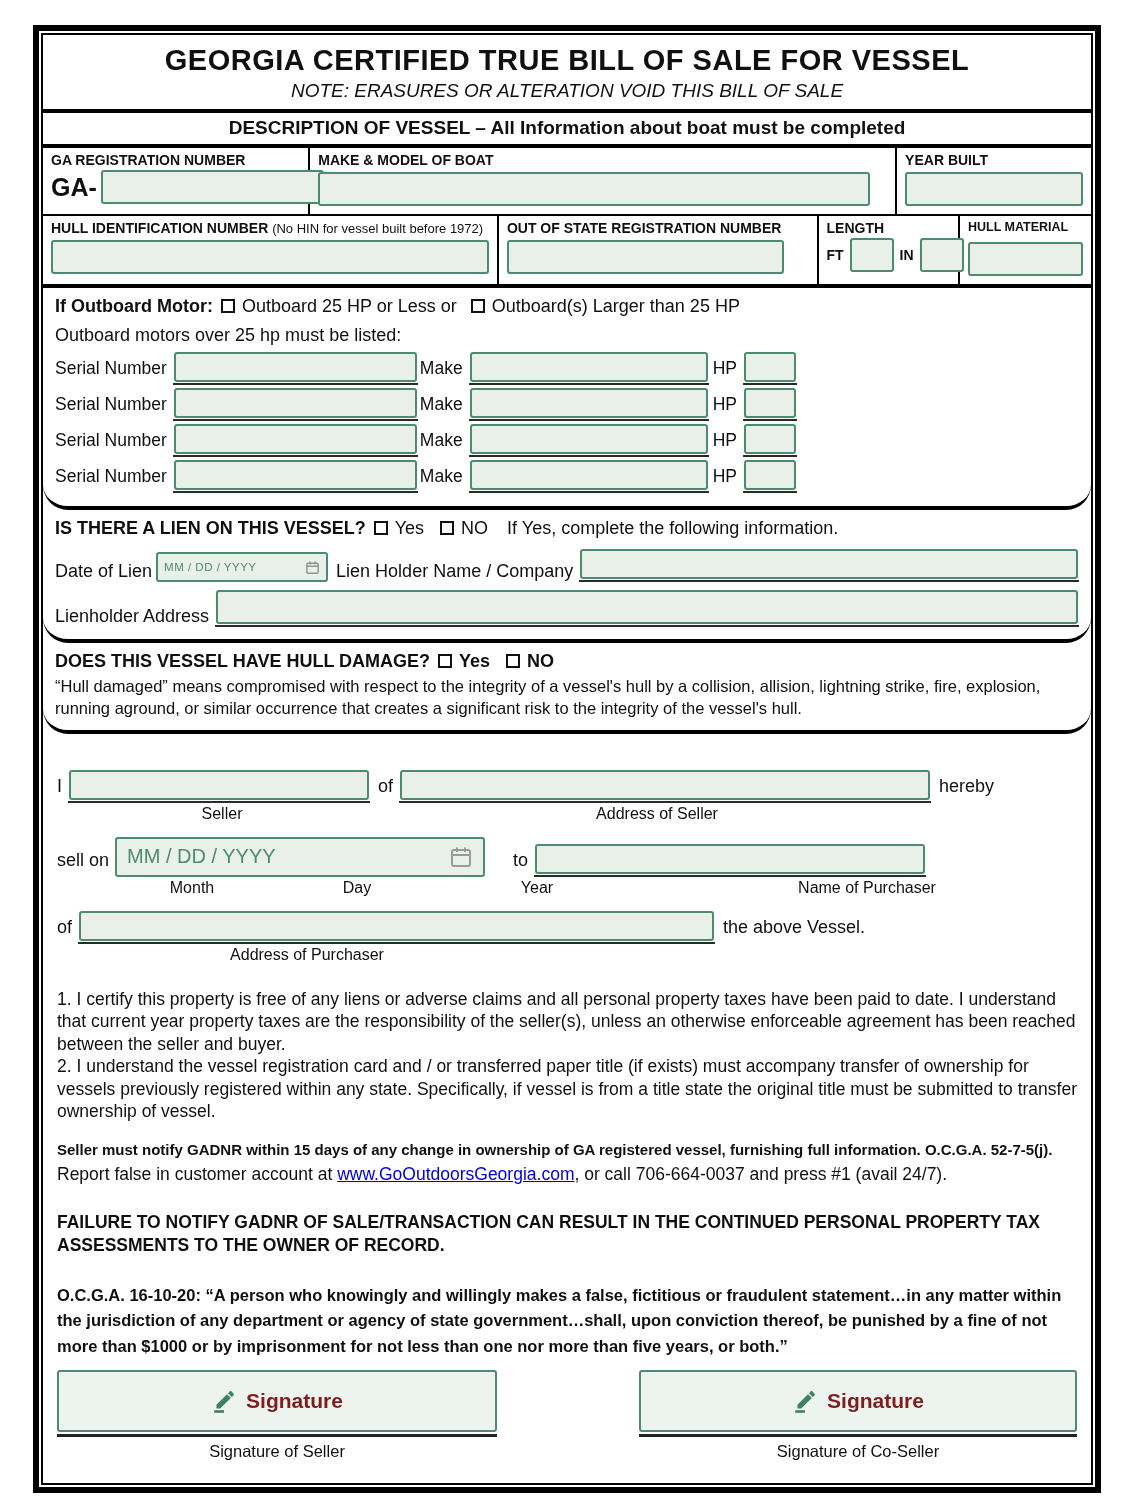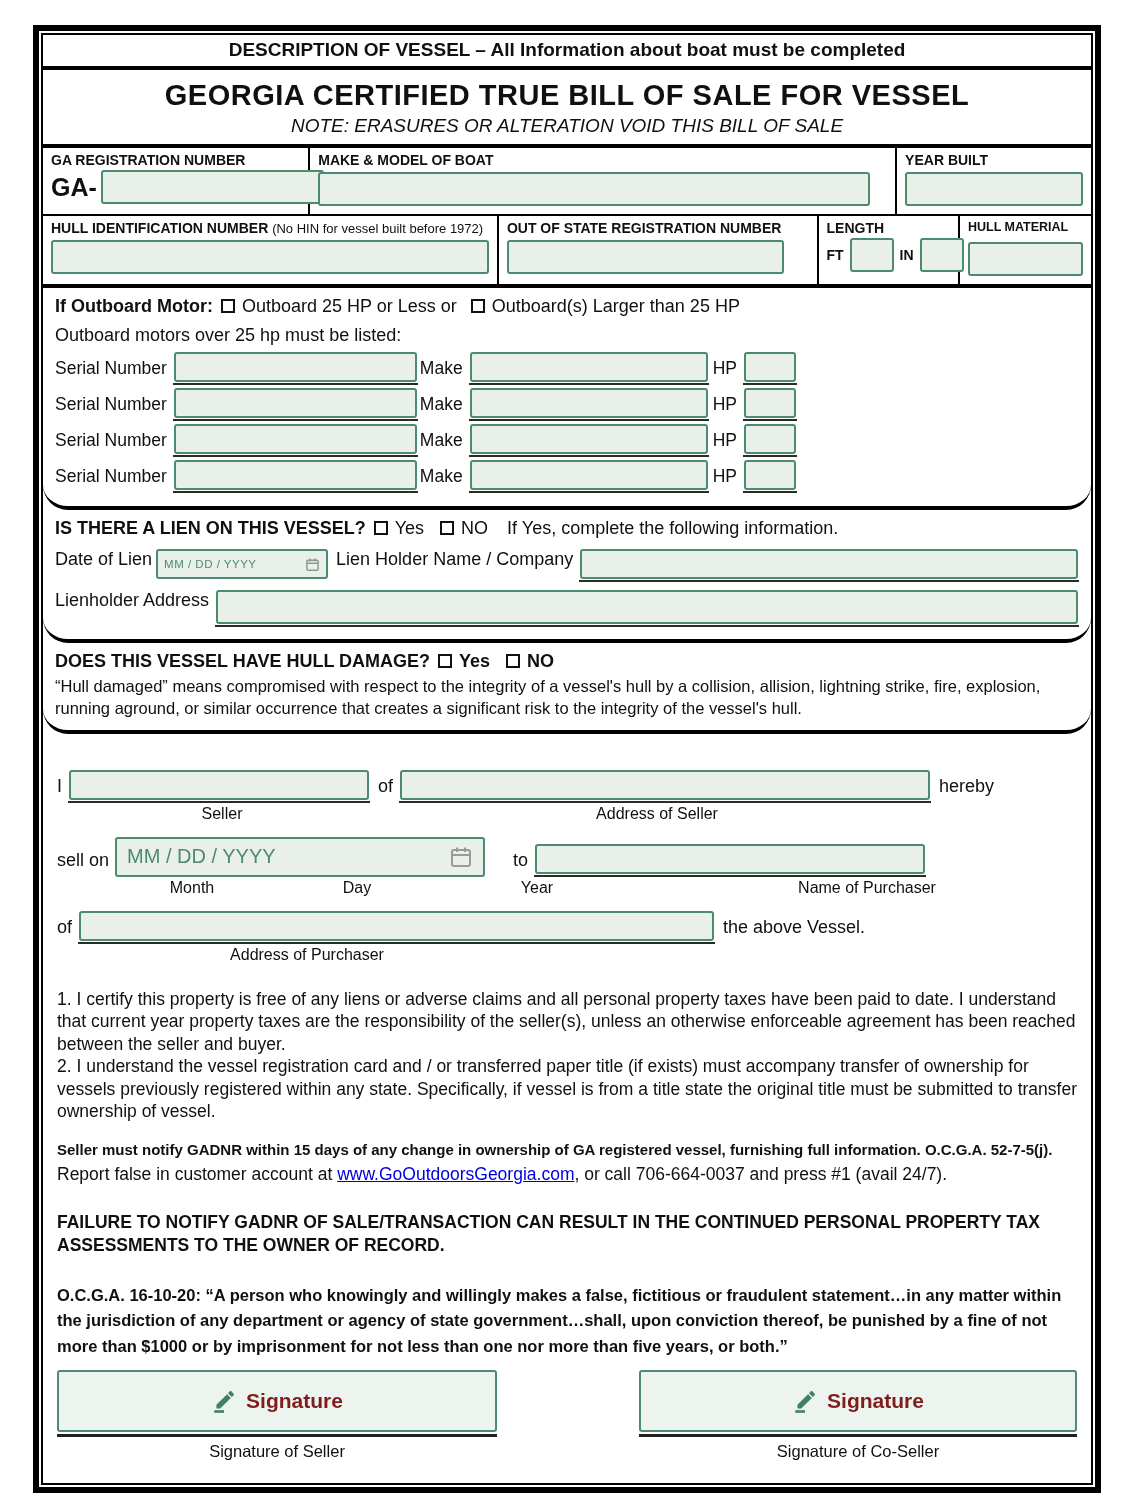--- a/index.html
+++ b/index.html
@@ -45,21 +45,21 @@
   .ob-line2 { font-size:18px; margin-bottom:6px; }
   .bold { font-weight:bold; }
   .checkbox { display:inline-block; width:14px; height:14px; border:2px solid #111; margin:0 7px 0 8px; vertical-align:-1px; background:#fff; }
   .ob-row { display:flex; align-items:center; font-size:17.5px; margin-bottom:3px; }
   .ob-row .uline { margin-left:6px; }
   .ob-serial { width:243px; } .ob-make { width:238px; } .ob-hp { width:52px; }
   .ob-lbl-make { margin-left:2px; } .ob-lbl-hp { margin-left:4px; }
 
   
   .lien-q { font-size:18px; margin-bottom:10px; }
-  .lien-row { display:flex; align-items:flex-start; font-size:18px; margin-bottom:8px; }
+  .lien-row { display:flex; align-items:flex-end; font-size:18px; margin-bottom:8px; }
   .date-sm { width:172px; height:30px; background:#e9efe9; border:2px solid #4d8b6f; border-radius:3px; display:inline-flex; align-items:center; justify-content:space-between; padding:0 6px; margin:0 8px 0 4px; }
   .date-sm .ph { color:#4d8b6f; font-size:11.5px; letter-spacing:0.5px; }
   .lien-grow { flex:1; margin-left:6px; }
   .lien-grow .fld { width:100%; }
   .addr-fld { height:34px; }
 
   
   .hd-q { font-size:18px; margin-bottom:4px; }
   .hd-def { font-size:16.5px; line-height:1.32; }
 
@@ -94,26 +94,26 @@
   .sig-label { text-align:center; font-size:16.5px; padding-top:5px; }
 
   svg { display:block; }
 </style>
 </head>
 <body>
 
 <div class="form-outer">
   <div class="form-inner">
 
-    <div class="sec desc-hdr">DESCRIPTION OF VESSEL – All Information about boat must be completed</div>
-
     <div class="sec hdr">
       <div class="hdr-title">GEORGIA CERTIFIED TRUE BILL OF SALE FOR VESSEL</div>
       <div class="hdr-note">NOTE: ERASURES OR ALTERATION VOID THIS BILL OF SALE</div>
     </div>
+
+    <div class="sec desc-hdr">DESCRIPTION OF VESSEL – All Information about boat must be completed</div>
 
     <div class="sec">
       <div class="grid-row r1">
         <div class="cell c-ga">
           <div class="cell-label">GA REGISTRATION NUMBER</div>
           <div class="ga-line">
             <span class="ga-prefix">GA-</span>
             <input class="fld h34" style="flex: 1 1 0%;">
           </div>
         </div>

